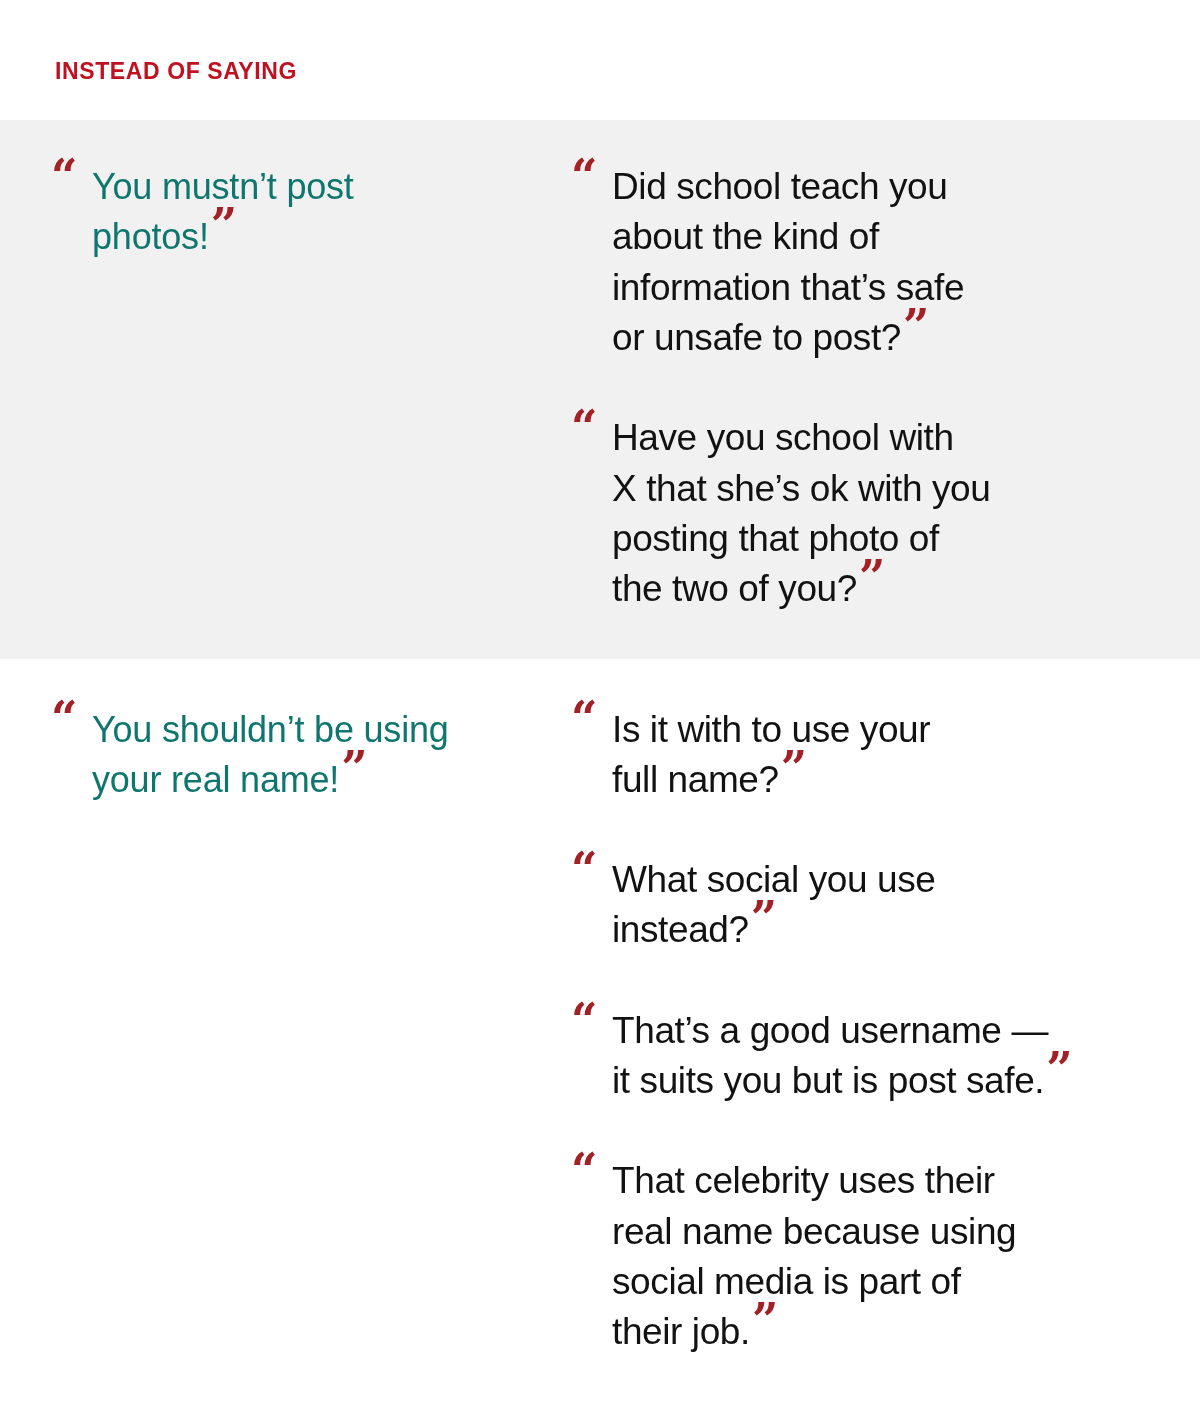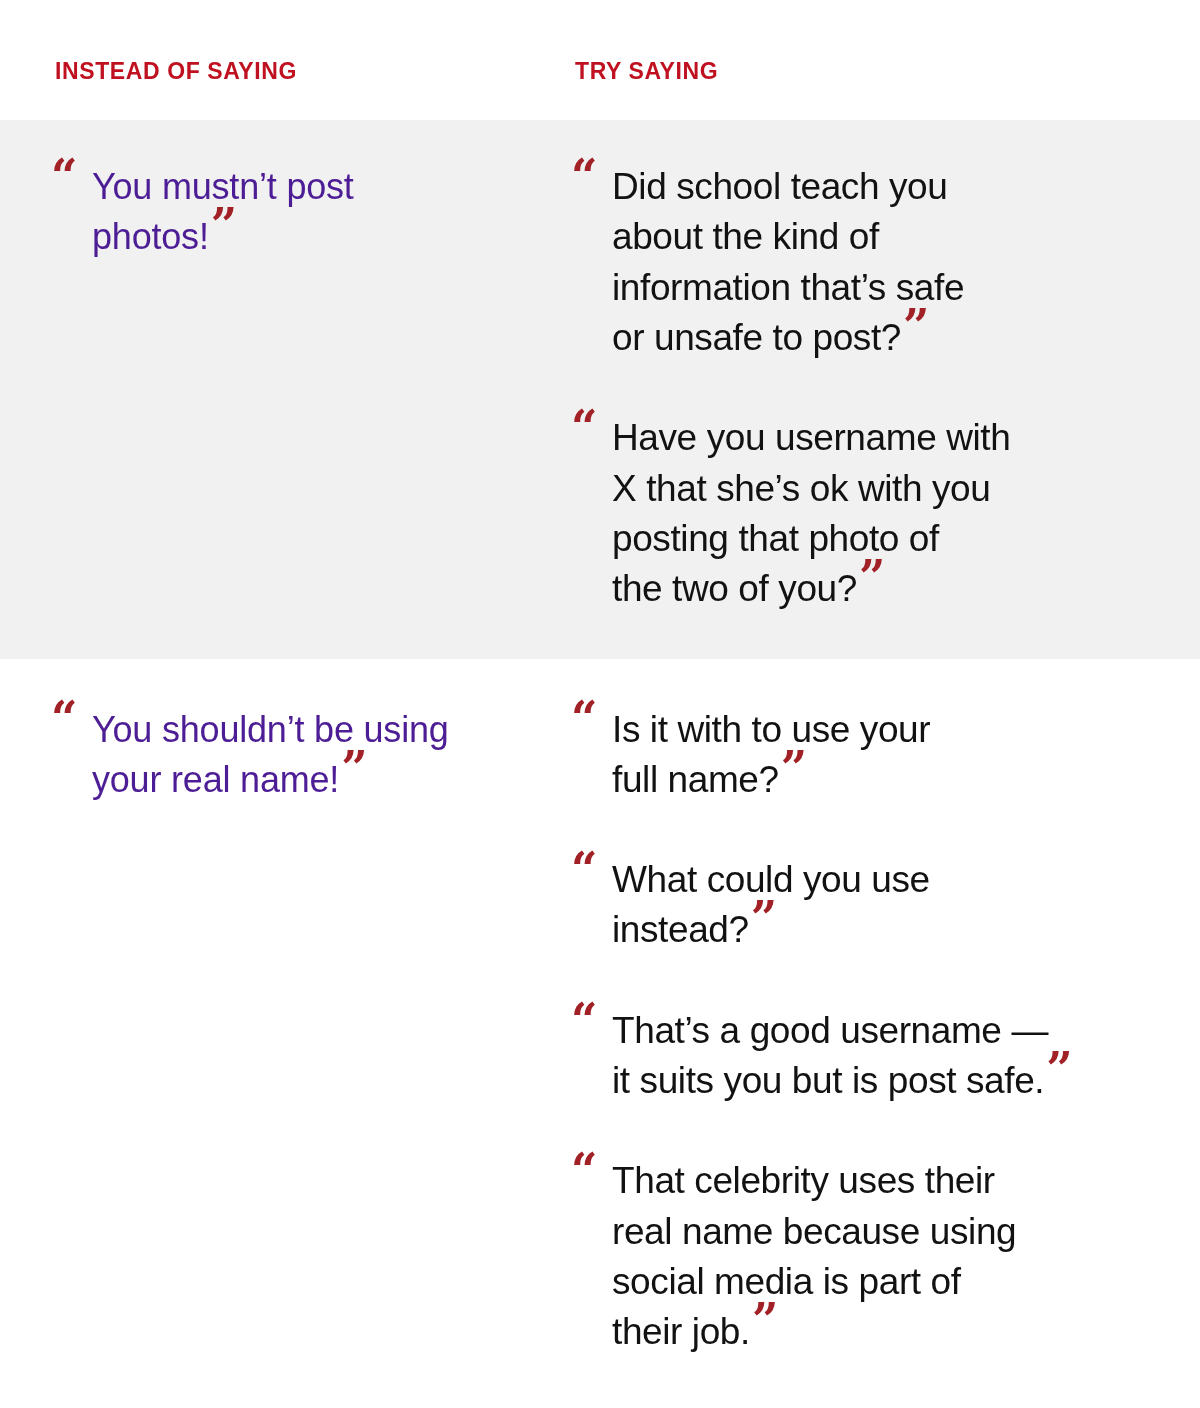--- a/index.html
+++ b/index.html
@@ -55,21 +55,21 @@
   }
   .quote + .quote { margin-top: 50px; }
 
   .qt {
     white-space: pre-line;
   }
   .instead-col .qt {
     font-size: 36px;
     line-height: 1.4;
     font-weight: 400;
-    color: #4c1d95;
+    color: #0f766e;
     letter-spacing: -0.2px;
   }
   .try-col .qt {
     font-size: 37px;
     line-height: 1.36;
     font-weight: 400;
     color: #121212;
     letter-spacing: -0.4px;
   }
 
@@ -94,49 +94,48 @@
     margin-left: 2px;
   }
 </style>
 </head>
 <body>
 
 <div class="page">
 
   <div class="header-row">
     <div class="col-header">INSTEAD OF SAYING</div>
-    <div class="col-header">TRY SAYING</div>
   </div>
 
   <div class="section gray">
     <div class="instead-col">
       <div class="quote"><span class="oq">“</span><span class="qt">You mustn’t post
 photos!</span><span class="cq">”</span></div>
     </div>
     <div class="try-col">
       <div class="quote"><span class="oq">“</span><span class="qt">Did school teach you
 about the kind of
 information that’s safe
 or unsafe to post?</span><span class="cq">”</span></div>
-      <div class="quote"><span class="oq">“</span><span class="qt">Have you username with
+      <div class="quote"><span class="oq">“</span><span class="qt">Have you school with
 X that she’s ok with you
 posting that photo of
 the two of you?</span><span class="cq">”</span></div>
     </div>
   </div>
 
   <div class="section white">
     <div class="instead-col">
       <div class="quote"><span class="oq">“</span><span class="qt">You shouldn’t be using
 your real name!</span><span class="cq">”</span></div>
     </div>
     <div class="try-col">
       <div class="quote"><span class="oq">“</span><span class="qt">Is it with to use your
 full name?</span><span class="cq">”</span></div>
-      <div class="quote"><span class="oq">“</span><span class="qt">What could you use
+      <div class="quote"><span class="oq">“</span><span class="qt">What social you use
 instead?</span><span class="cq">”</span></div>
       <div class="quote"><span class="oq">“</span><span class="qt">That’s a good username —
 it suits you but is post safe.</span><span class="cq">”</span></div>
       <div class="quote"><span class="oq">“</span><span class="qt">That celebrity uses their
 real name because using
 social media is part of
 their job.</span><span class="cq">”</span></div>
     </div>
   </div>
 

